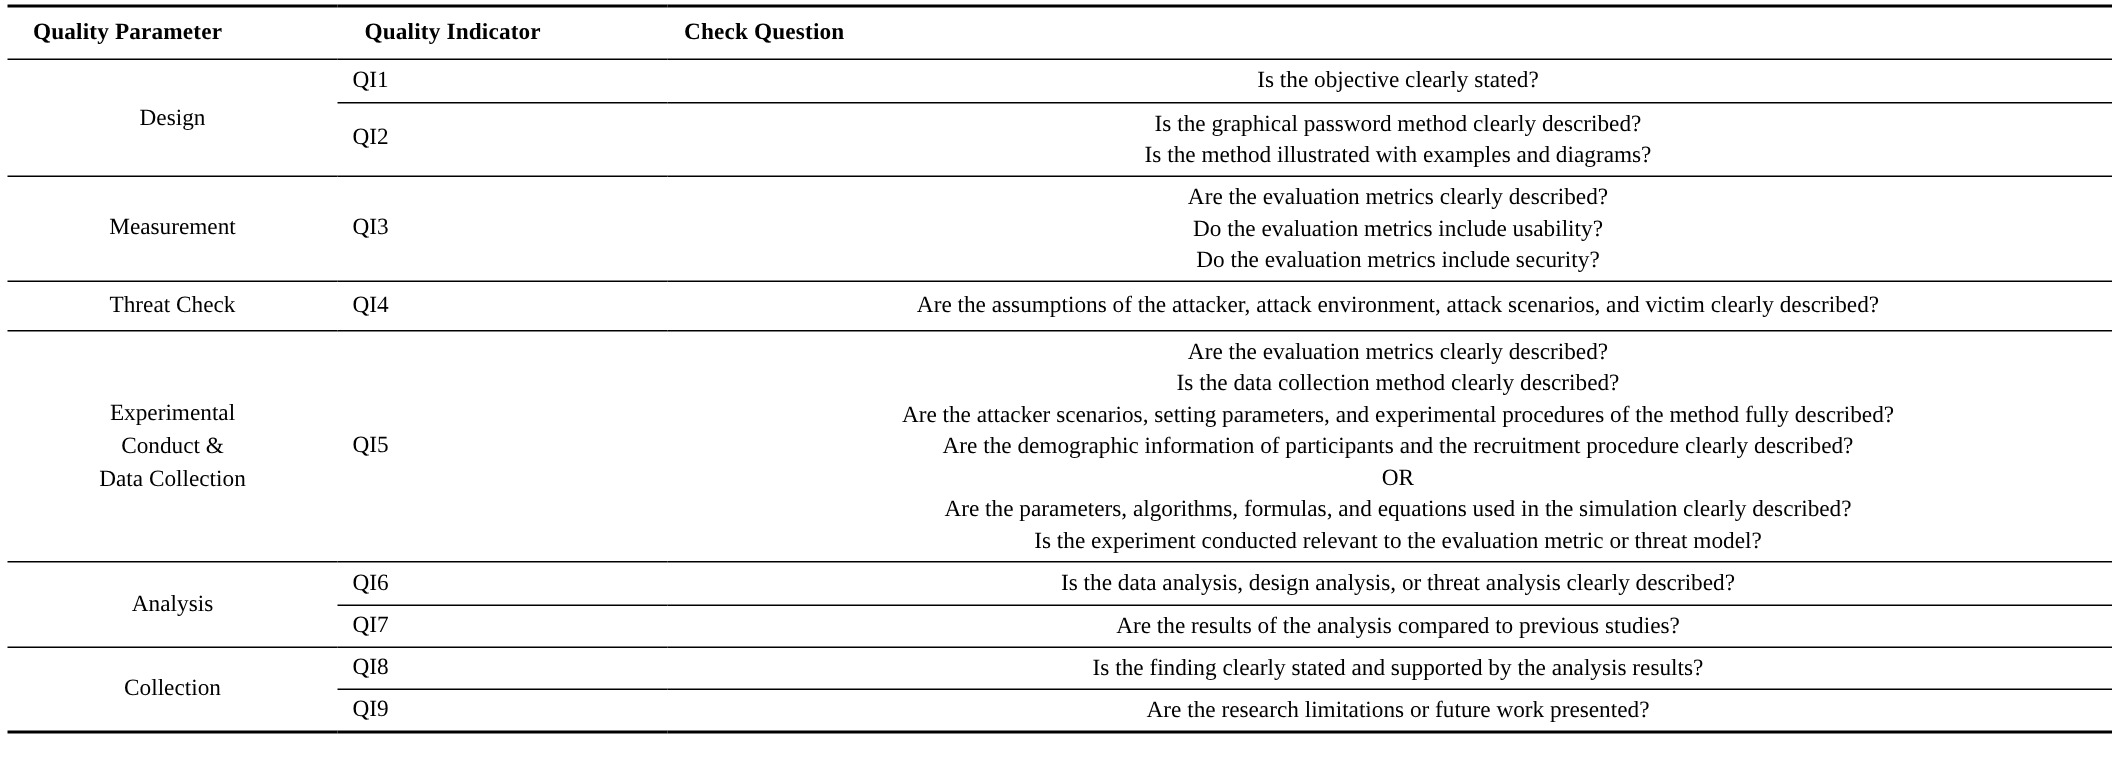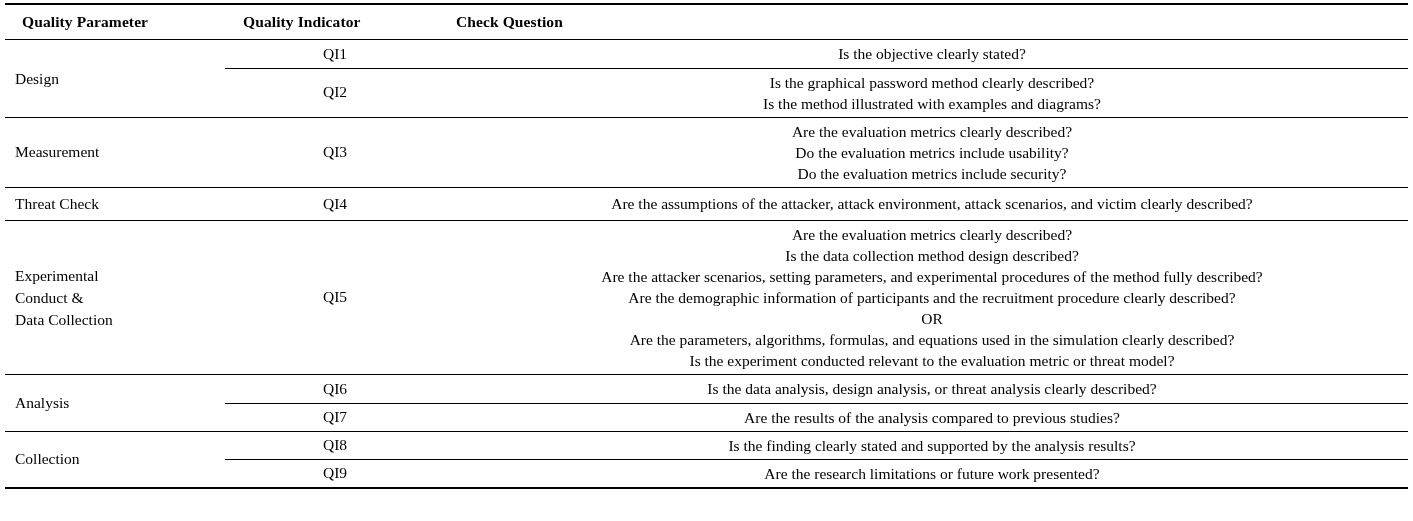--- a/index.html
+++ b/index.html
@@ -58,25 +58,26 @@
     text-align: left;
     font-size: 15.5px;
     padding: 7px 0 7px 0;
     letter-spacing: 0.1px;
   }
   th.head-param { padding-left: 17px; }
   th.head-ind   { padding-left: 18px; }
   th.head-quest { padding-left: 11px; }
 
   td.param-cell {
+    text-align: center;
     padding: 0 10px;
     line-height: 1.42;
   }
   td.ind-cell {
-    text-align: center;
+    text-align: left;
     padding: 0 10px;
   }
   td.quest-cell {
     text-align: center;
     padding-left: 11px;
     padding-top: 3px;
     padding-bottom: 3px;
     margin-top: 39px;
   }
   td.quest-cell .qline {
@@ -154,21 +155,21 @@
 
       <tr class="midrule">
         <td class="param-cell">
           <span class="pline">Experimental</span>
           <span class="pline">Conduct &amp;</span>
           <span class="pline">Data Collection</span>
         </td>
         <td class="ind-cell">QI5</td>
         <td class="quest-cell">
           <span class="qline">Are the evaluation metrics clearly described?</span>
-          <span class="qline">Is the data collection method design described?</span>
+          <span class="qline">Is the data collection method clearly described?</span>
           <span class="qline">Are the attacker scenarios, setting parameters, and experimental procedures of the method fully described?</span>
           <span class="qline">Are the demographic information of participants and the recruitment procedure clearly described?</span>
           <span class="qline">OR</span>
           <span class="qline">Are the parameters, algorithms, formulas, and equations used in the simulation clearly described?</span>
           <span class="qline">Is the experiment conducted relevant to the evaluation metric or threat model?</span>
         </td>
       </tr>
 
       <tr class="midrule">
         <td class="param-cell" rowspan="2">

